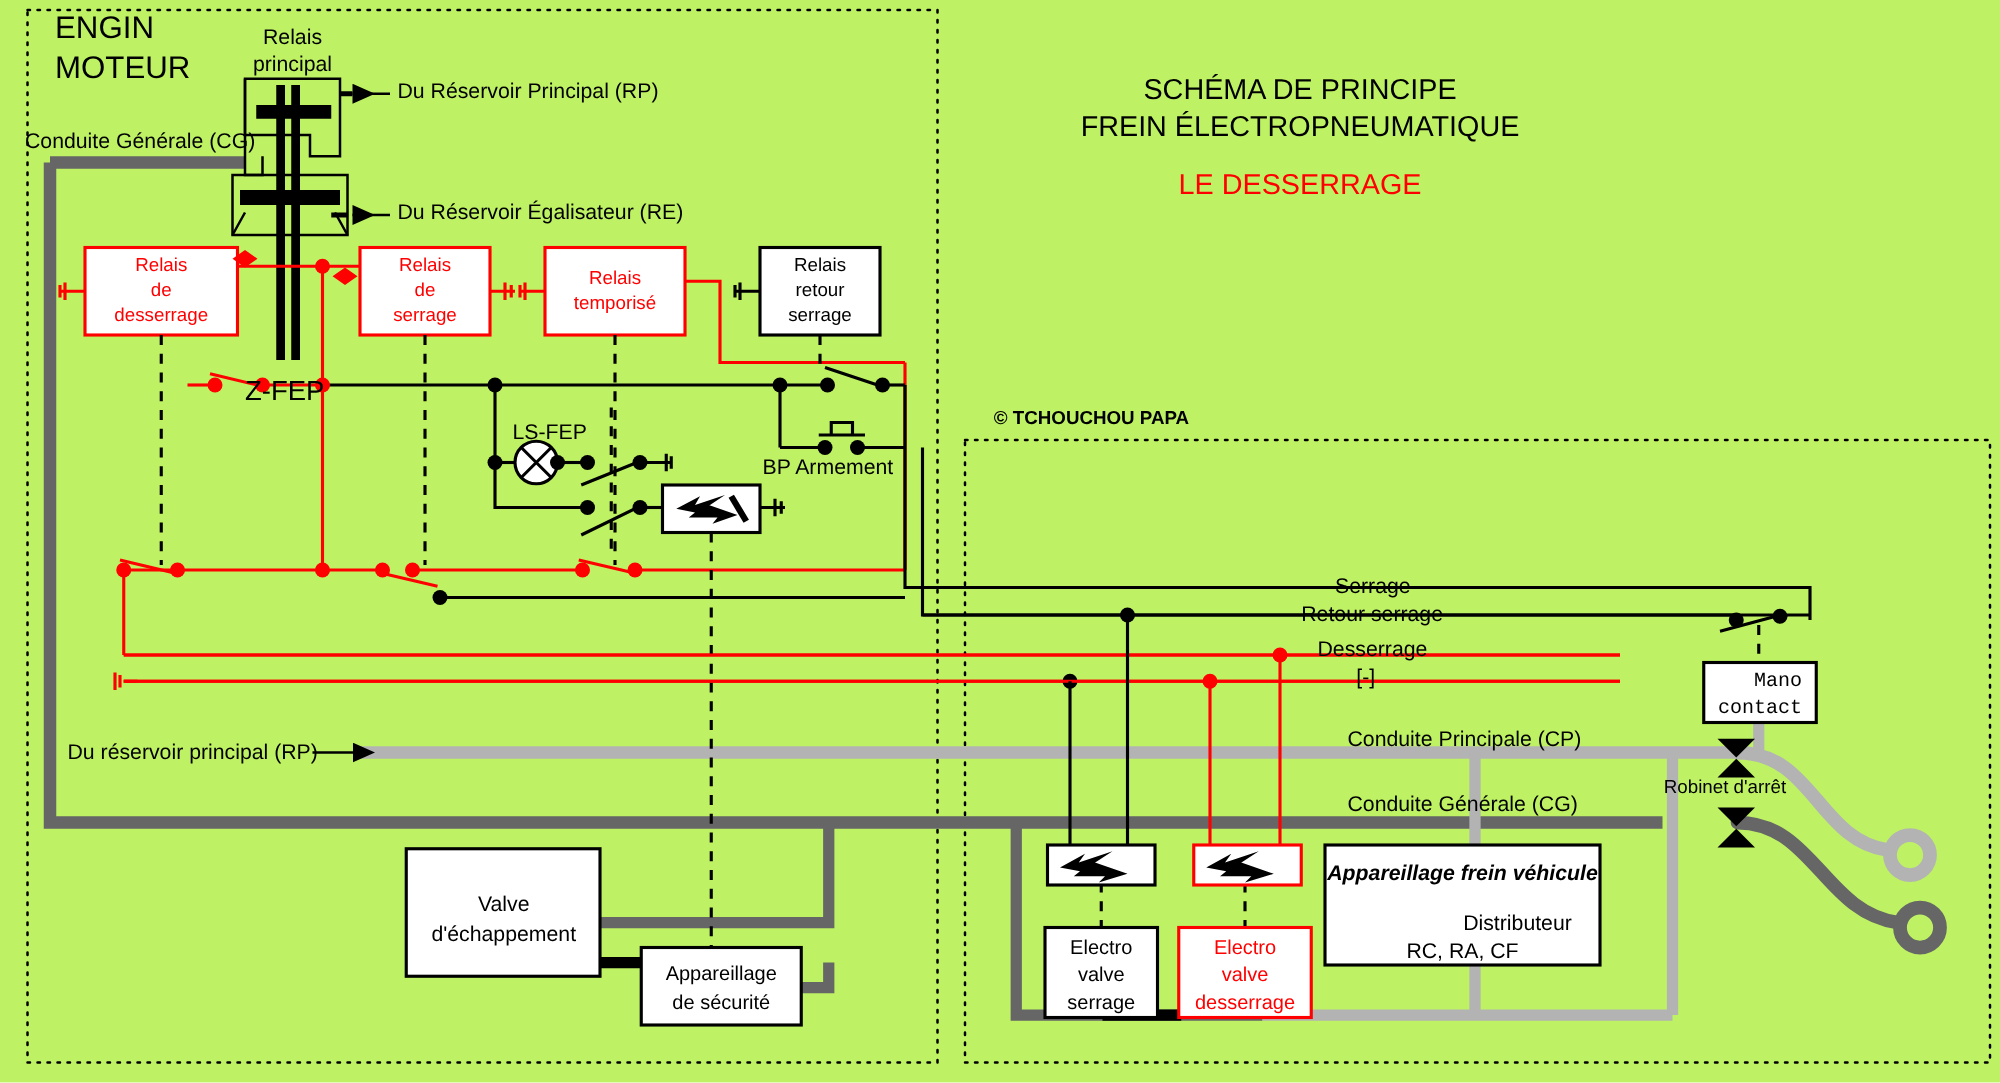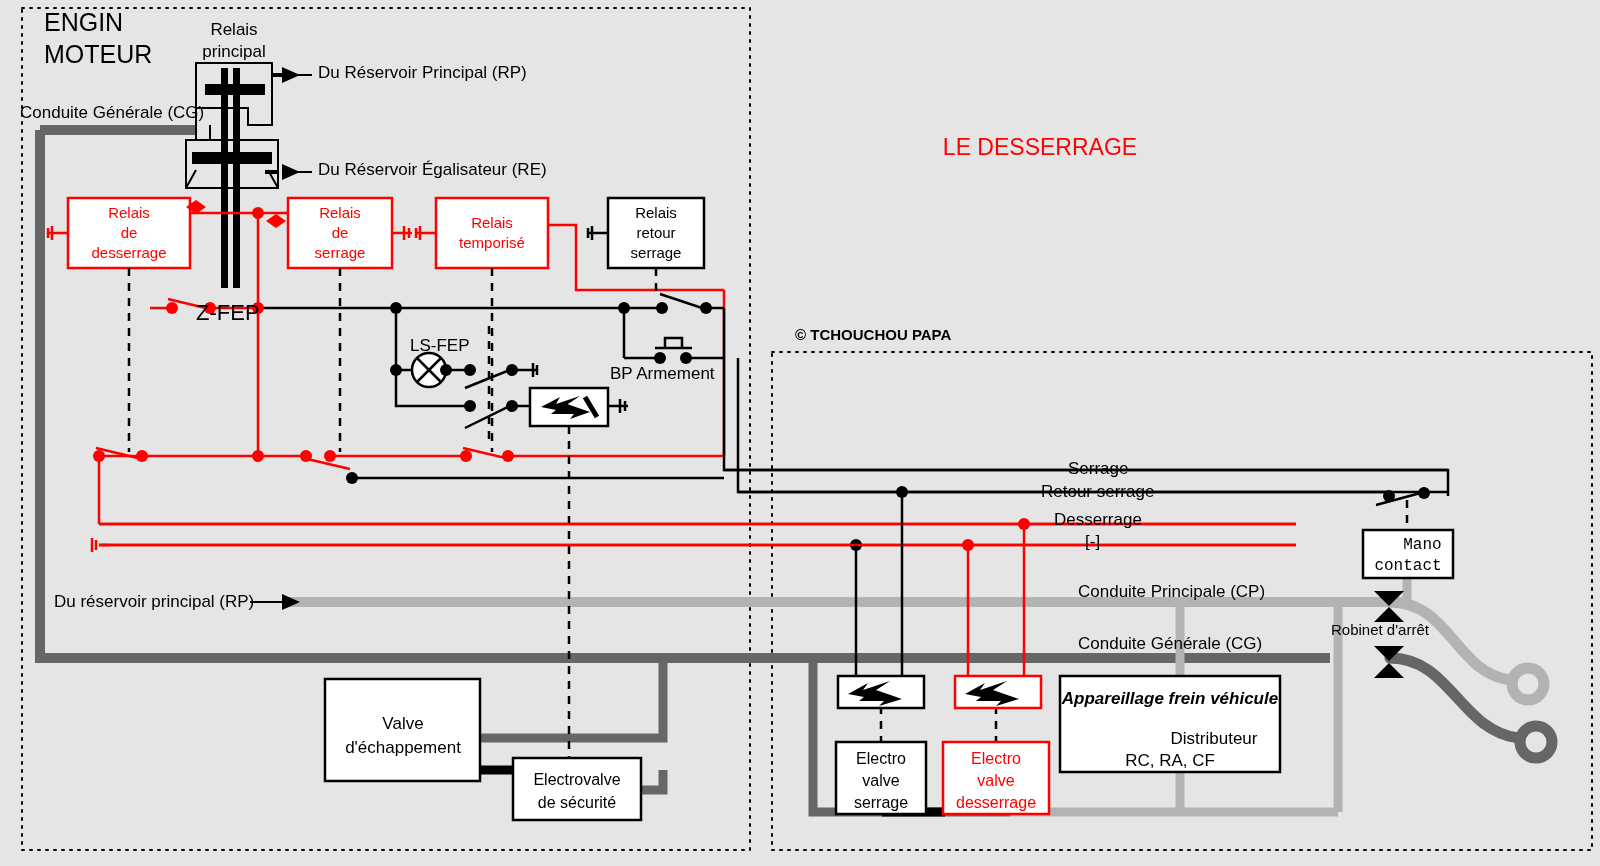--- a/index.html
+++ b/index.html
@@ -1,17 +1,17 @@
 <!DOCTYPE html>
 <html><head>
 <meta charset="utf-8">
 <style>
   html,body{margin:0;padding:0;background:#fff;}
   body{font-family:"Liberation Sans", sans-serif;}
-  #root{position:relative;width:1600px;height:866px;background:#e5e5e5;overflow:hidden;}
+  #root{position:relative;width:1600px;height:866px;background:#bef264;overflow:hidden;}
   svg{position:absolute;left:0;top:0;width:1600px;height:866px;}
 </style>
 </head>
 <body>
 
 <div id="root">
 <svg viewBox="0 0 1600 866" xmlns="http://www.w3.org/2000/svg">
   <defs>
     <marker id="arrowL" markerWidth="10" markerHeight="8" refX="9" refY="4" orient="auto">
       <path d="M9,0 L9,8 L0,4 z" fill="#000"></path>
@@ -242,20 +242,22 @@
 
   <rect x="325" y="679" width="155" height="102" fill="#fff" stroke="#000" stroke-width="2.5"></rect>
   <rect x="513" y="758" width="128" height="62" fill="#fff" stroke="#000" stroke-width="2.5"></rect>
 </svg>
 
 <div style="position:absolute;left:0;top:0;width:1600px;height:866px;">
 
   <div style="position:absolute;left:44px;top:8px;font-size:25px;color:#000;">ENGIN</div>
   <div style="position:absolute;left:44px;top:40px;font-size:25px;color:#000;">MOTEUR</div>
 
+  <div style="position:absolute;left:1040px;top:58px;transform:translateX(-50%);font-size:23px;color:#000;white-space:nowrap;">SCHÉMA DE PRINCIPE</div>
+  <div style="position:absolute;left:1040px;top:88px;transform:translateX(-50%);font-size:23px;color:#000;white-space:nowrap;">FREIN ÉLECTROPNEUMATIQUE</div>
   <div style="position:absolute;left:1040px;top:134px;transform:translateX(-50%);font-size:23px;color:#ff0000;white-space:nowrap;">LE DESSERRAGE</div>
   <div style="position:absolute;left:795px;top:326px;font-size:15px;font-weight:bold;color:#000;white-space:nowrap;">© TCHOUCHOU PAPA</div>
 
   <div style="position:absolute;left:234px;top:20px;transform:translateX(-50%);font-size:17px;color:#000;white-space:nowrap;">Relais</div>
   <div style="position:absolute;left:234px;top:42px;transform:translateX(-50%);font-size:17px;color:#000;white-space:nowrap;">principal</div>
 
   <div style="position:absolute;left:318px;top:63px;font-size:17px;color:#000;white-space:nowrap;">Du Réservoir Principal (RP)</div>
   <div style="position:absolute;left:318px;top:160px;font-size:17px;color:#000;white-space:nowrap;">Du Réservoir Égalisateur (RE)</div>
   <div style="position:absolute;left:20px;top:103px;font-size:17px;color:#000;white-space:nowrap;">Conduite Générale (CG)</div>
 
@@ -297,21 +299,21 @@
     <div>Mano</div>
     <div>contact</div>
   </div>
 
   <div style="position:absolute;left:403px;top:712px;transform:translateX(-50%);font-size:17px;color:#000;text-align:center;line-height:24px;white-space:nowrap;">
     <div>Valve</div>
     <div>d'échappement</div>
   </div>
 
   <div style="position:absolute;left:577px;top:768px;transform:translateX(-50%);font-size:16px;color:#000;text-align:center;line-height:23px;white-space:nowrap;">
-    <div>Electrovalve</div>
+    <div>Appareillage</div>
     <div>de sécurité</div>
   </div>
 
   <div style="position:absolute;left:881px;top:748px;transform:translateX(-50%);font-size:16px;color:#000;text-align:center;line-height:22px;white-space:nowrap;">
     <div>Electro</div>
     <div>valve</div>
     <div>serrage</div>
   </div>
 
   <div style="position:absolute;left:996px;top:748px;transform:translateX(-50%);font-size:16px;color:#ff0000;text-align:center;line-height:22px;white-space:nowrap;">

